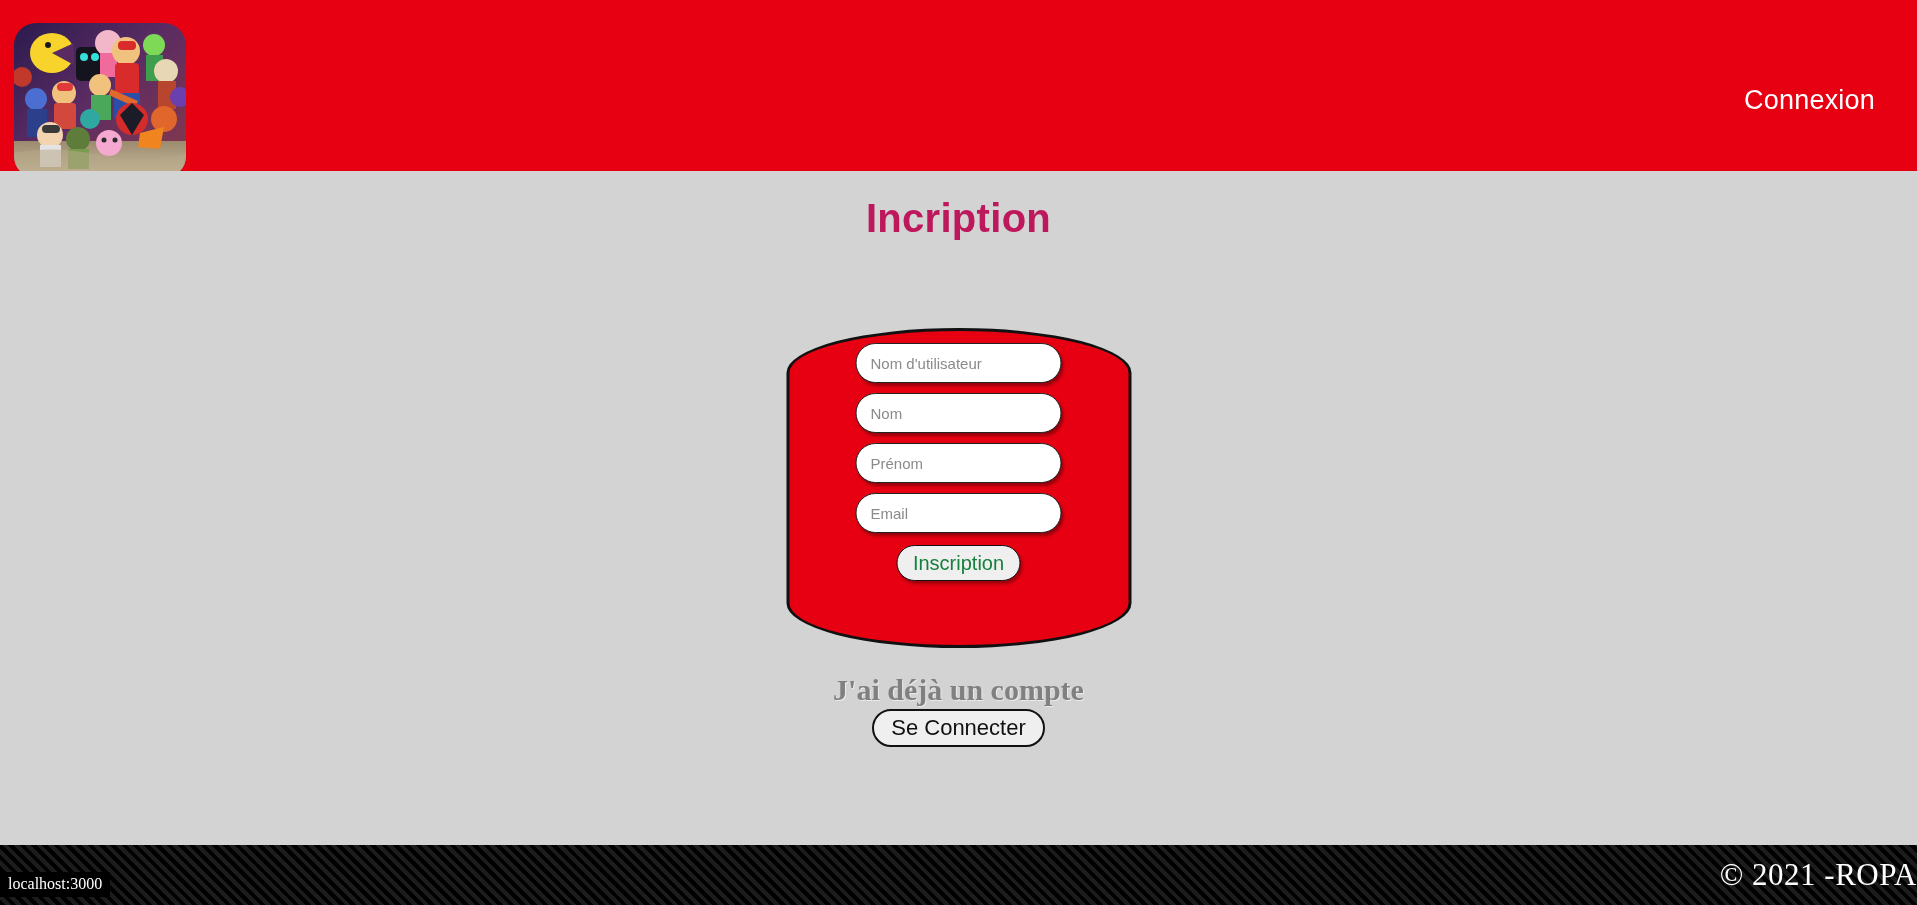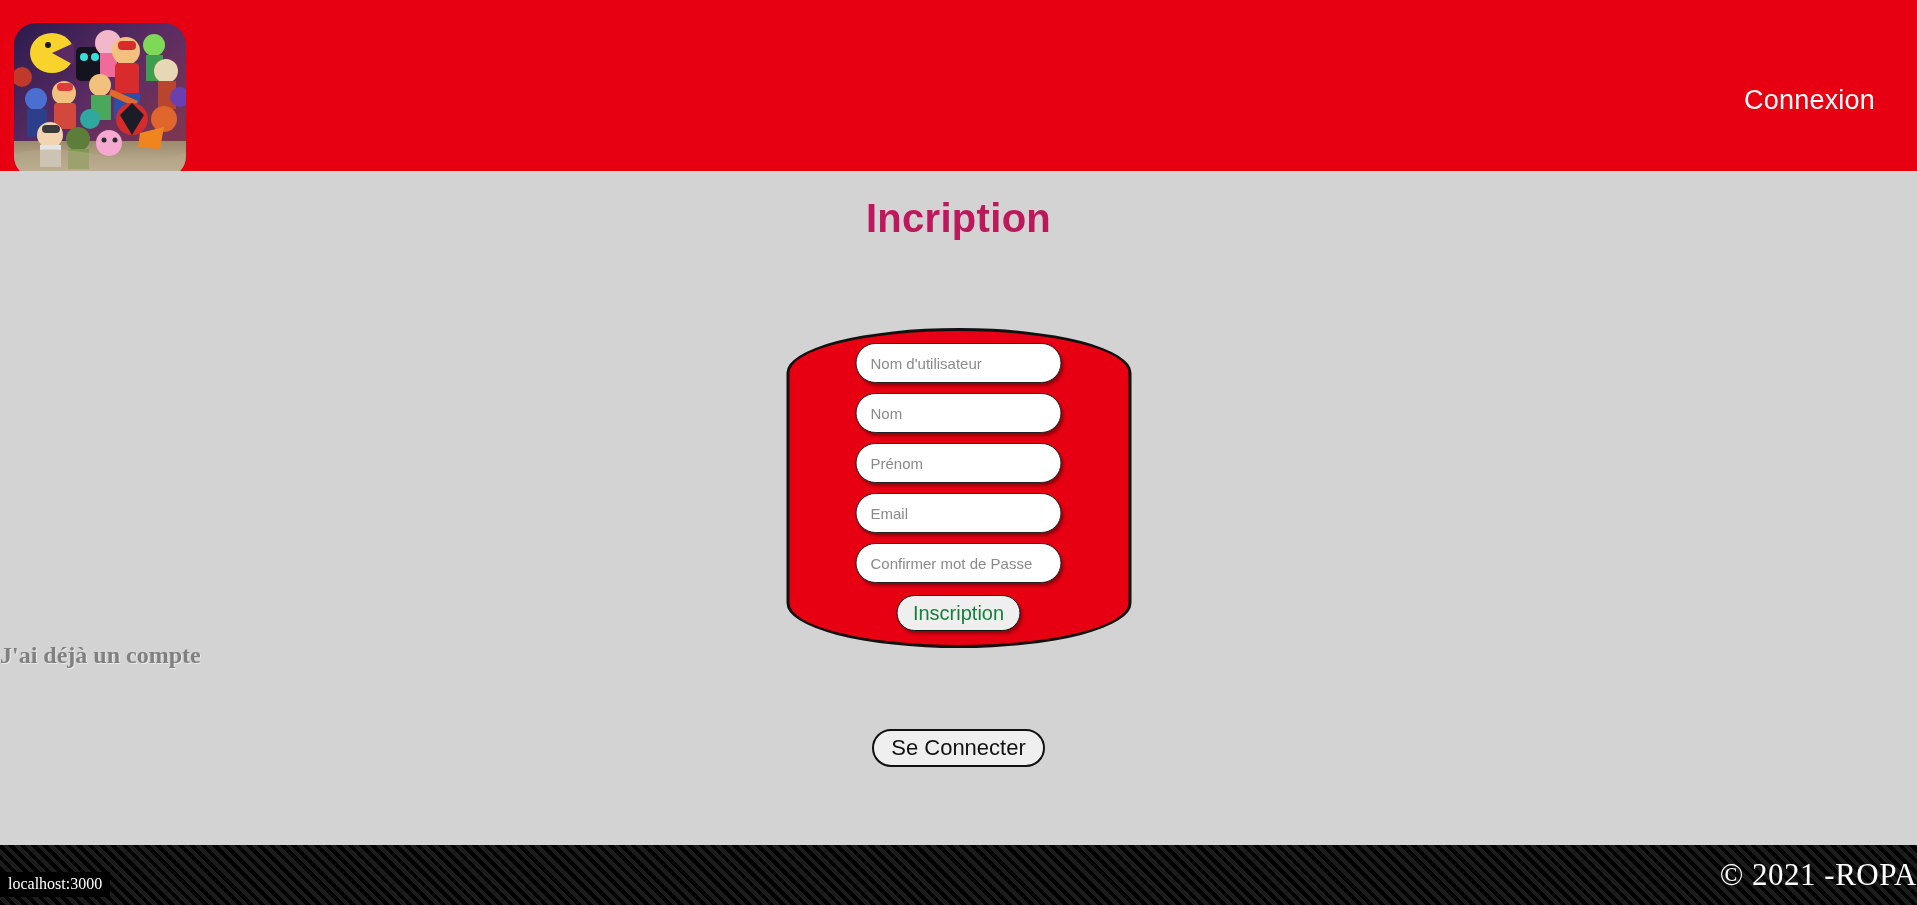--- a/index.html
+++ b/index.html
@@ -131,37 +131,36 @@
     color: #15803d;
     font-family: "Liberation Sans", sans-serif;
     cursor: pointer;
     box-shadow: 2px 3px 3px rgba(0,0,0,0.3);
   }
 
   
   .account-note {
     position: absolute;
     left: 0;
-    top: 471px;
+    top: 502px;
     width: 100%;
-    text-align: left;
+    text-align: center;
     font-family: "Liberation Serif", serif;
     font-weight: bold;
-    font-size: 24px;
+    font-size: 30px;
     color: #808080;
     text-shadow: 1px 1px 0 rgba(255,255,255,0.55);
   }
 
   .login-button-wrap {
     position: absolute;
     left: 0;
     top: 538px;
     width: 100%;
     text-align: center;
-    margin-top: 20px;
   }
   .login-button {
     height: 38px;
     padding: 0 17px;
     border-radius: 22px;
     border: 2px solid #111111;
     background: #efefef;
     font-size: 22px;
     color: #111111;
     font-family: "Liberation Sans", sans-serif;
@@ -292,23 +291,20 @@
 
       <div class="field-row">
         <input class="text-input" type="text" placeholder="Prénom" style="">
       </div>
 
       <div class="field-row">
         <input class="text-input" type="text" placeholder="Email" style="">
       </div>
 
 
-      <div class="field-row">
-        <input class="text-input" type="text" placeholder="Confirmer mot de Passe" style="">
-      </div>
 
       <button class="submit-button">Inscription</button>
     </div>
 
     <div class="account-note">J'ai déjà un compte</div>
 
     <div class="login-button-wrap">
       <button class="login-button">Se Connecter</button>
     </div>
   </div>

